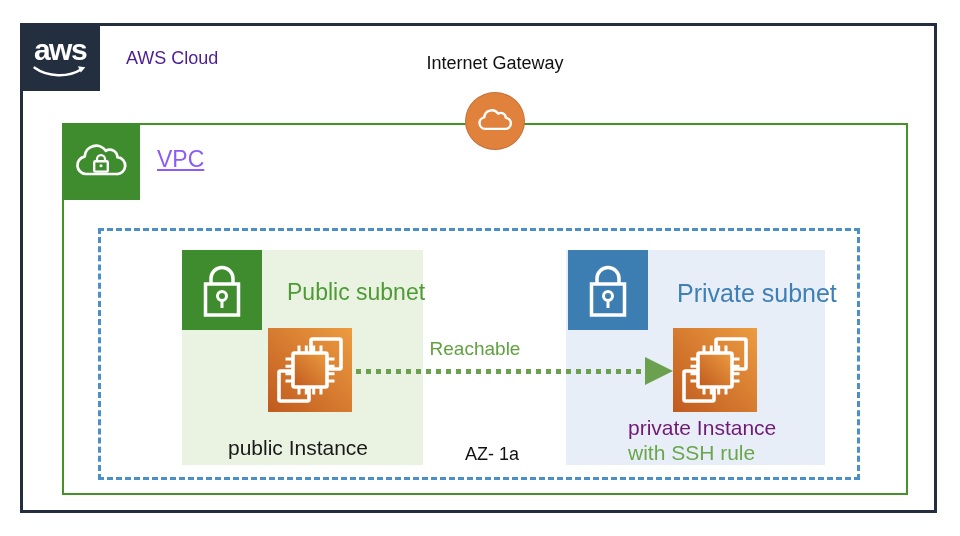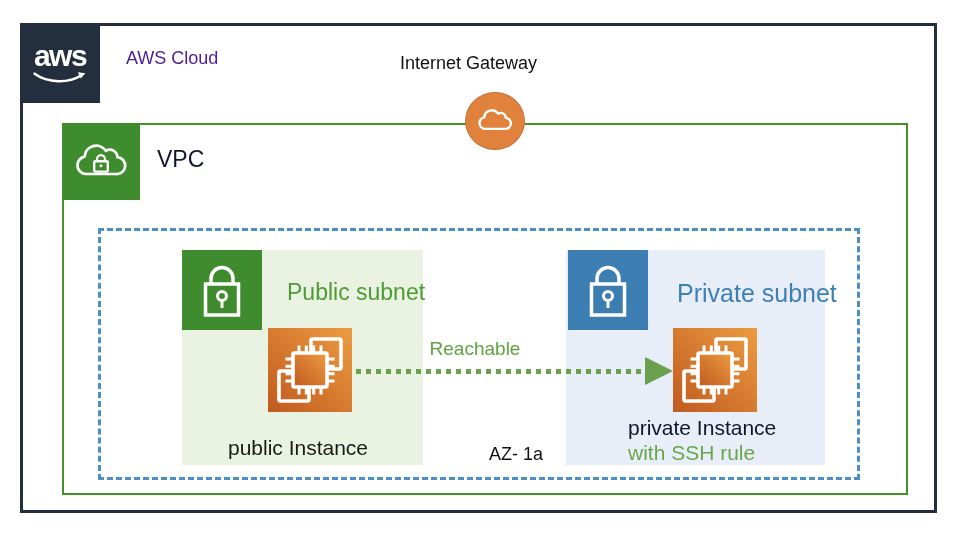--- a/index.html
+++ b/index.html
@@ -4,52 +4,52 @@
 <style>
   html,body{margin:0;padding:0;background:#fff;}
   .canvas{
     position:relative;width:960px;height:536px;background:#fff;overflow:hidden;
     font-family:"Liberation Sans",sans-serif;
   }
   .abs{position:absolute;box-sizing:border-box;}
 
   
   .outer-box{left:20px;top:23px;width:917px;height:490px;border:3px solid #232F3E;background:#fff;}
-  .aws-logo{left:20px;top:23px;width:80px;height:80px;background:#232F3E;display:flex;flex-direction:column;align-items:center;justify-content:center;z-index:5;}
+  .aws-logo{left:20px;top:23px;width:80px;height:68px;background:#232F3E;display:flex;flex-direction:column;align-items:center;justify-content:center;z-index:5;}
   .aws-logo-text{color:#fff;font-size:30px;font-weight:700;letter-spacing:-1.5px;line-height:1;margin-top:2px;}
   .aws-cloud-label{left:126px;top:48px;font-size:18px;color:#4c1d95;}
 
   
-  .igw-label{left:400px;top:53px;width:190px;font-size:18px;color:#111;}
+  .igw-label{left:400px;top:53px;width:190px;text-align:center;font-size:18px;color:#111;}
   .igw-circle{left:465px;top:92px;width:60px;height:58px;border-radius:50%;background:#E0813C;border:1px solid #C8713A;z-index:6;display:flex;align-items:center;justify-content:center;}
 
   
   .vpc-box{left:62px;top:123px;width:846px;height:372px;border:2px solid #459328;background:#fff;}
   .vpc-icon{left:62px;top:123px;width:78px;height:77px;background:#3F8C2E;display:flex;align-items:center;justify-content:center;z-index:4;}
-  .vpc-label{left:157px;top:146px;font-size:23px;color:#0f172a;}
+  .vpc-label{left:157px;top:146px;font-size:23px;color:#8b5cf6;text-decoration:underline;}
 
   
   .az-box{left:98px;top:228px;width:762px;height:252px;border:3px dashed #4A8FC7;}
-  .az-label{left:476px;top:444px;width:80px;text-align:center;font-size:18px;color:#111;}
+  .az-label{left:452px;top:444px;width:80px;text-align:center;font-size:18px;color:#111;}
 
   
   .public-subnet{left:182px;top:250px;width:241px;height:215px;background:#EAF2E2;}
   .private-subnet{left:566px;top:250px;width:259px;height:215px;background:#E8EEF7;}
   .lock-square{width:80px;height:80px;display:flex;align-items:center;justify-content:center;z-index:3;}
   .pub-lock{left:182px;top:250px;background:#3F8C2E;}
   .priv-lock{left:568px;top:250px;background:#3D7EB2;}
   .pub-subnet-label{left:287px;top:279px;font-size:23px;color:#4E9B35;}
   .priv-subnet-label{left:677px;top:279px;font-size:25px;color:#3E80B6;}
 
   
   .ec2{width:84px;height:84px;z-index:3;}
   .pub-ec2{left:268px;top:328px;}
   .priv-ec2{left:673px;top:328px;}
   .pub-inst-label{left:198px;top:436px;width:200px;text-align:center;font-size:21px;color:#1a1a1a;}
-  .priv-inst-label{left:628px;top:416px;font-size:21px;color:#0f172a;}
+  .priv-inst-label{left:628px;top:416px;font-size:21px;color:#701a75;}
   .priv-inst-sublabel{left:628px;top:441px;font-size:21px;color:#6BA64D;}
 
   
   .arrow-line{left:356px;top:369px;width:290px;height:5px;z-index:2;
     background:repeating-linear-gradient(to right,#6BA04F 0 5px,transparent 5px 10px);}
   .arrow-head{left:645px;top:357px;width:0;height:0;z-index:2;
     border-top:14px solid transparent;border-bottom:14px solid transparent;border-left:28px solid #6BA04F;}
   .reachable-label{left:420px;top:338px;width:110px;text-align:center;font-size:19px;color:#5FA23F;}
 </style>
 </head>

